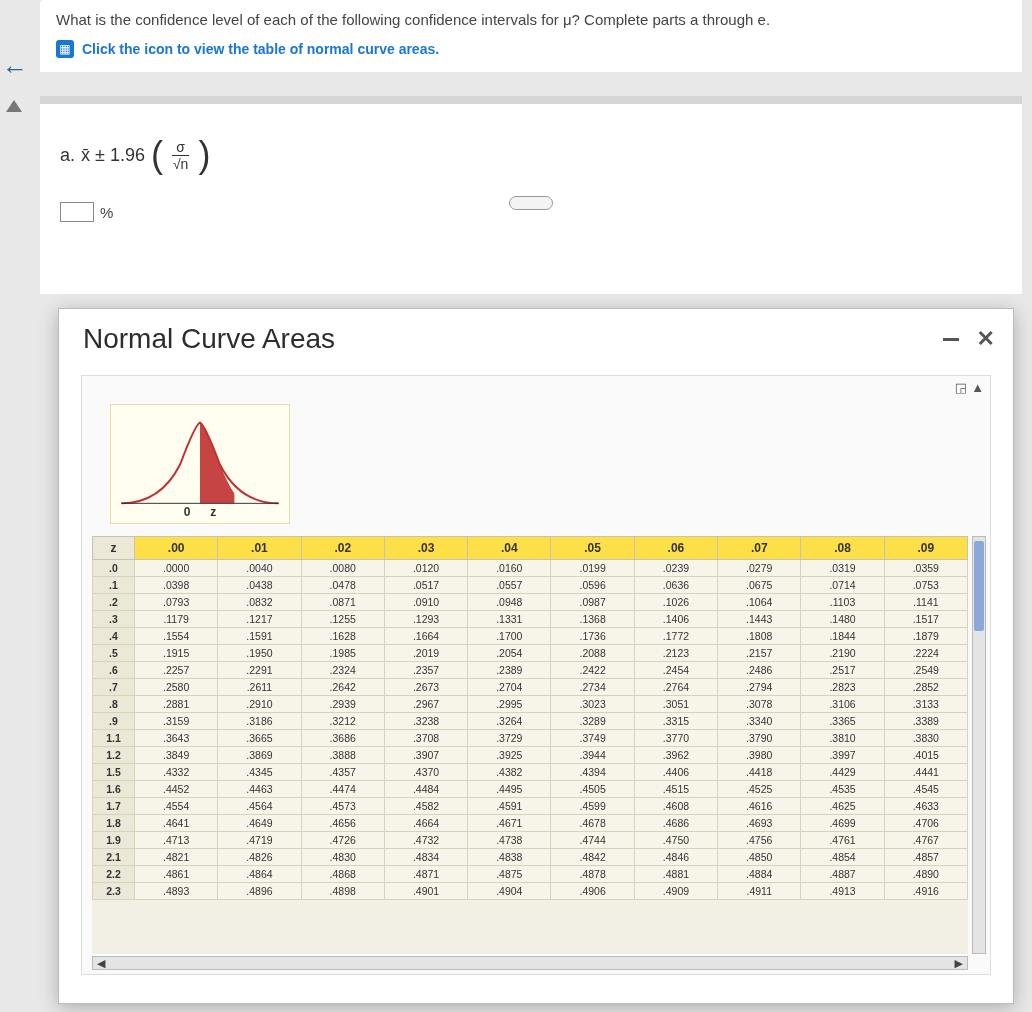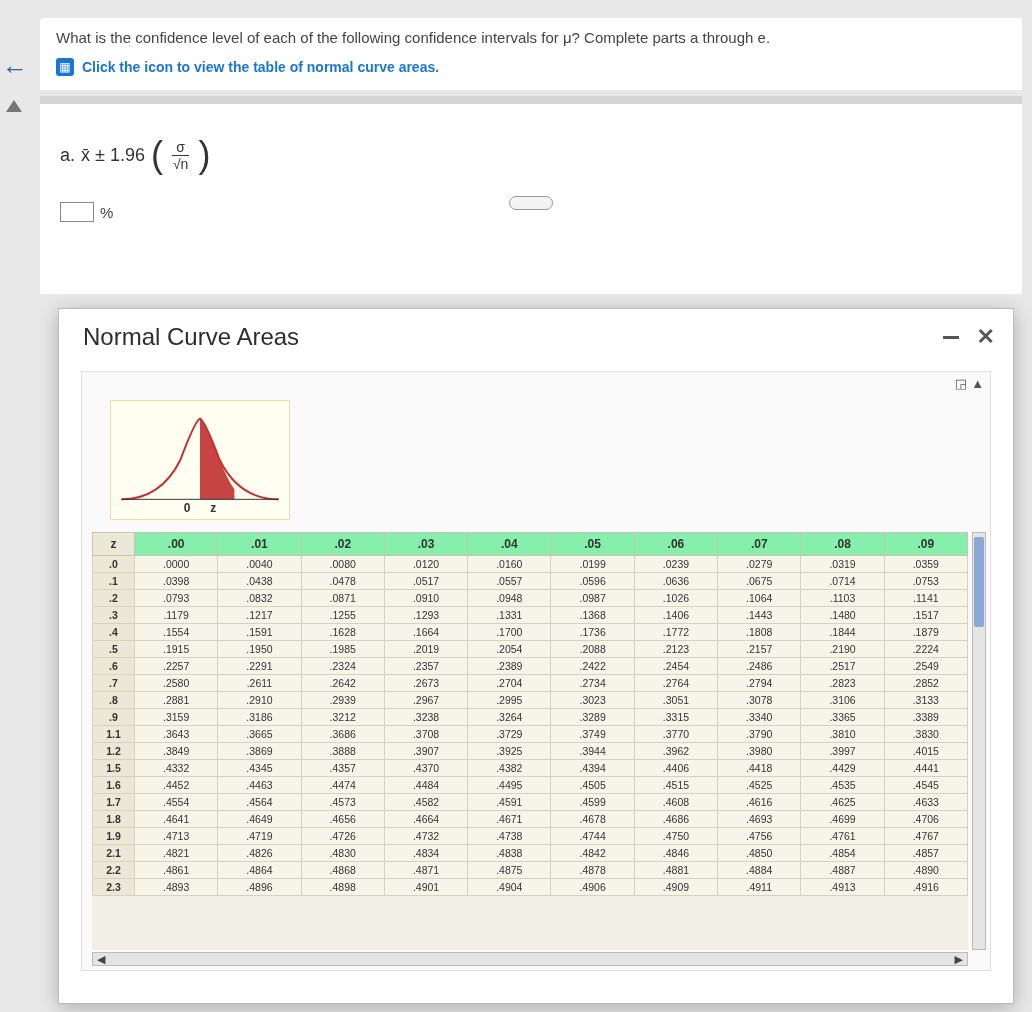--- a/index.html
+++ b/index.html
@@ -16,21 +16,21 @@
     position: absolute;
     left: 2px;
     top: 50px;
     font-size: 26px;
     color: #2a6496;
     cursor: pointer;
   }
   .question-area {
     position: absolute;
     left: 40px;
-    top: 18px;
+    top: 0;
     right: 10px;
     background: #fff;
     padding: 10px 16px 14px 16px;
     border-top-left-radius: 4px;
   }
   .q-text { font-size: 15px; color: #444; line-height: 1.35; }
   .link-row { margin-top: 10px; display: flex; align-items: center; gap: 8px; }
   .link-icon {
     width: 18px; height: 18px; border-radius: 3px;
     background: #1976d2; display: inline-flex; align-items: center; justify-content: center;
@@ -78,21 +78,21 @@
     left: 58px; top: 308px;
     width: 956px; height: 696px;
     background: #fff;
     border: 1px solid #bbb;
     box-shadow: 0 4px 18px rgba(0,0,0,0.25);
   }
   .modal-header {
     display: flex; justify-content: space-between; align-items: center;
     padding: 14px 18px 10px 24px;
   }
-  .modal-title { font-size: 24px; color: #2d2d2d; }
+  .modal-title { font-size: 28px; color: #2d2d2d; }
   .modal-ctrls { display: flex; gap: 18px; align-items: center; }
   .min-btn { width: 16px; height: 3px; background: #555; cursor: pointer; }
   .close-btn { font-size: 22px; color: #555; cursor: pointer; font-weight: bold; }
   .modal-body {
     margin: 10px 22px 10px 22px;
     background: #fafafa;
     border: 1px solid #ddd;
     height: 600px;
     position: relative;
     overflow: hidden;
@@ -117,21 +117,21 @@
   .table-wrap {
     position: absolute;
     left: 10px; right: 22px; top: 160px; bottom: 20px;
     overflow: hidden;
     font-size: 11px;
     color: #333;
     background: #f2f0e4;
   }
   table.ztable { width: 100%; border-collapse: collapse; table-layout: fixed; }
   table.ztable th {
-    background: #86efac;
+    background: #fde047;
     border: 1px solid #c8c4b0;
     padding: 4px 2px;
     font-weight: bold;
     font-size: 12px;
     text-align: center;
   }
   table.ztable td {
     border: 1px solid #d6d2bc;
     padding: 2px 2px;
     text-align: center;

